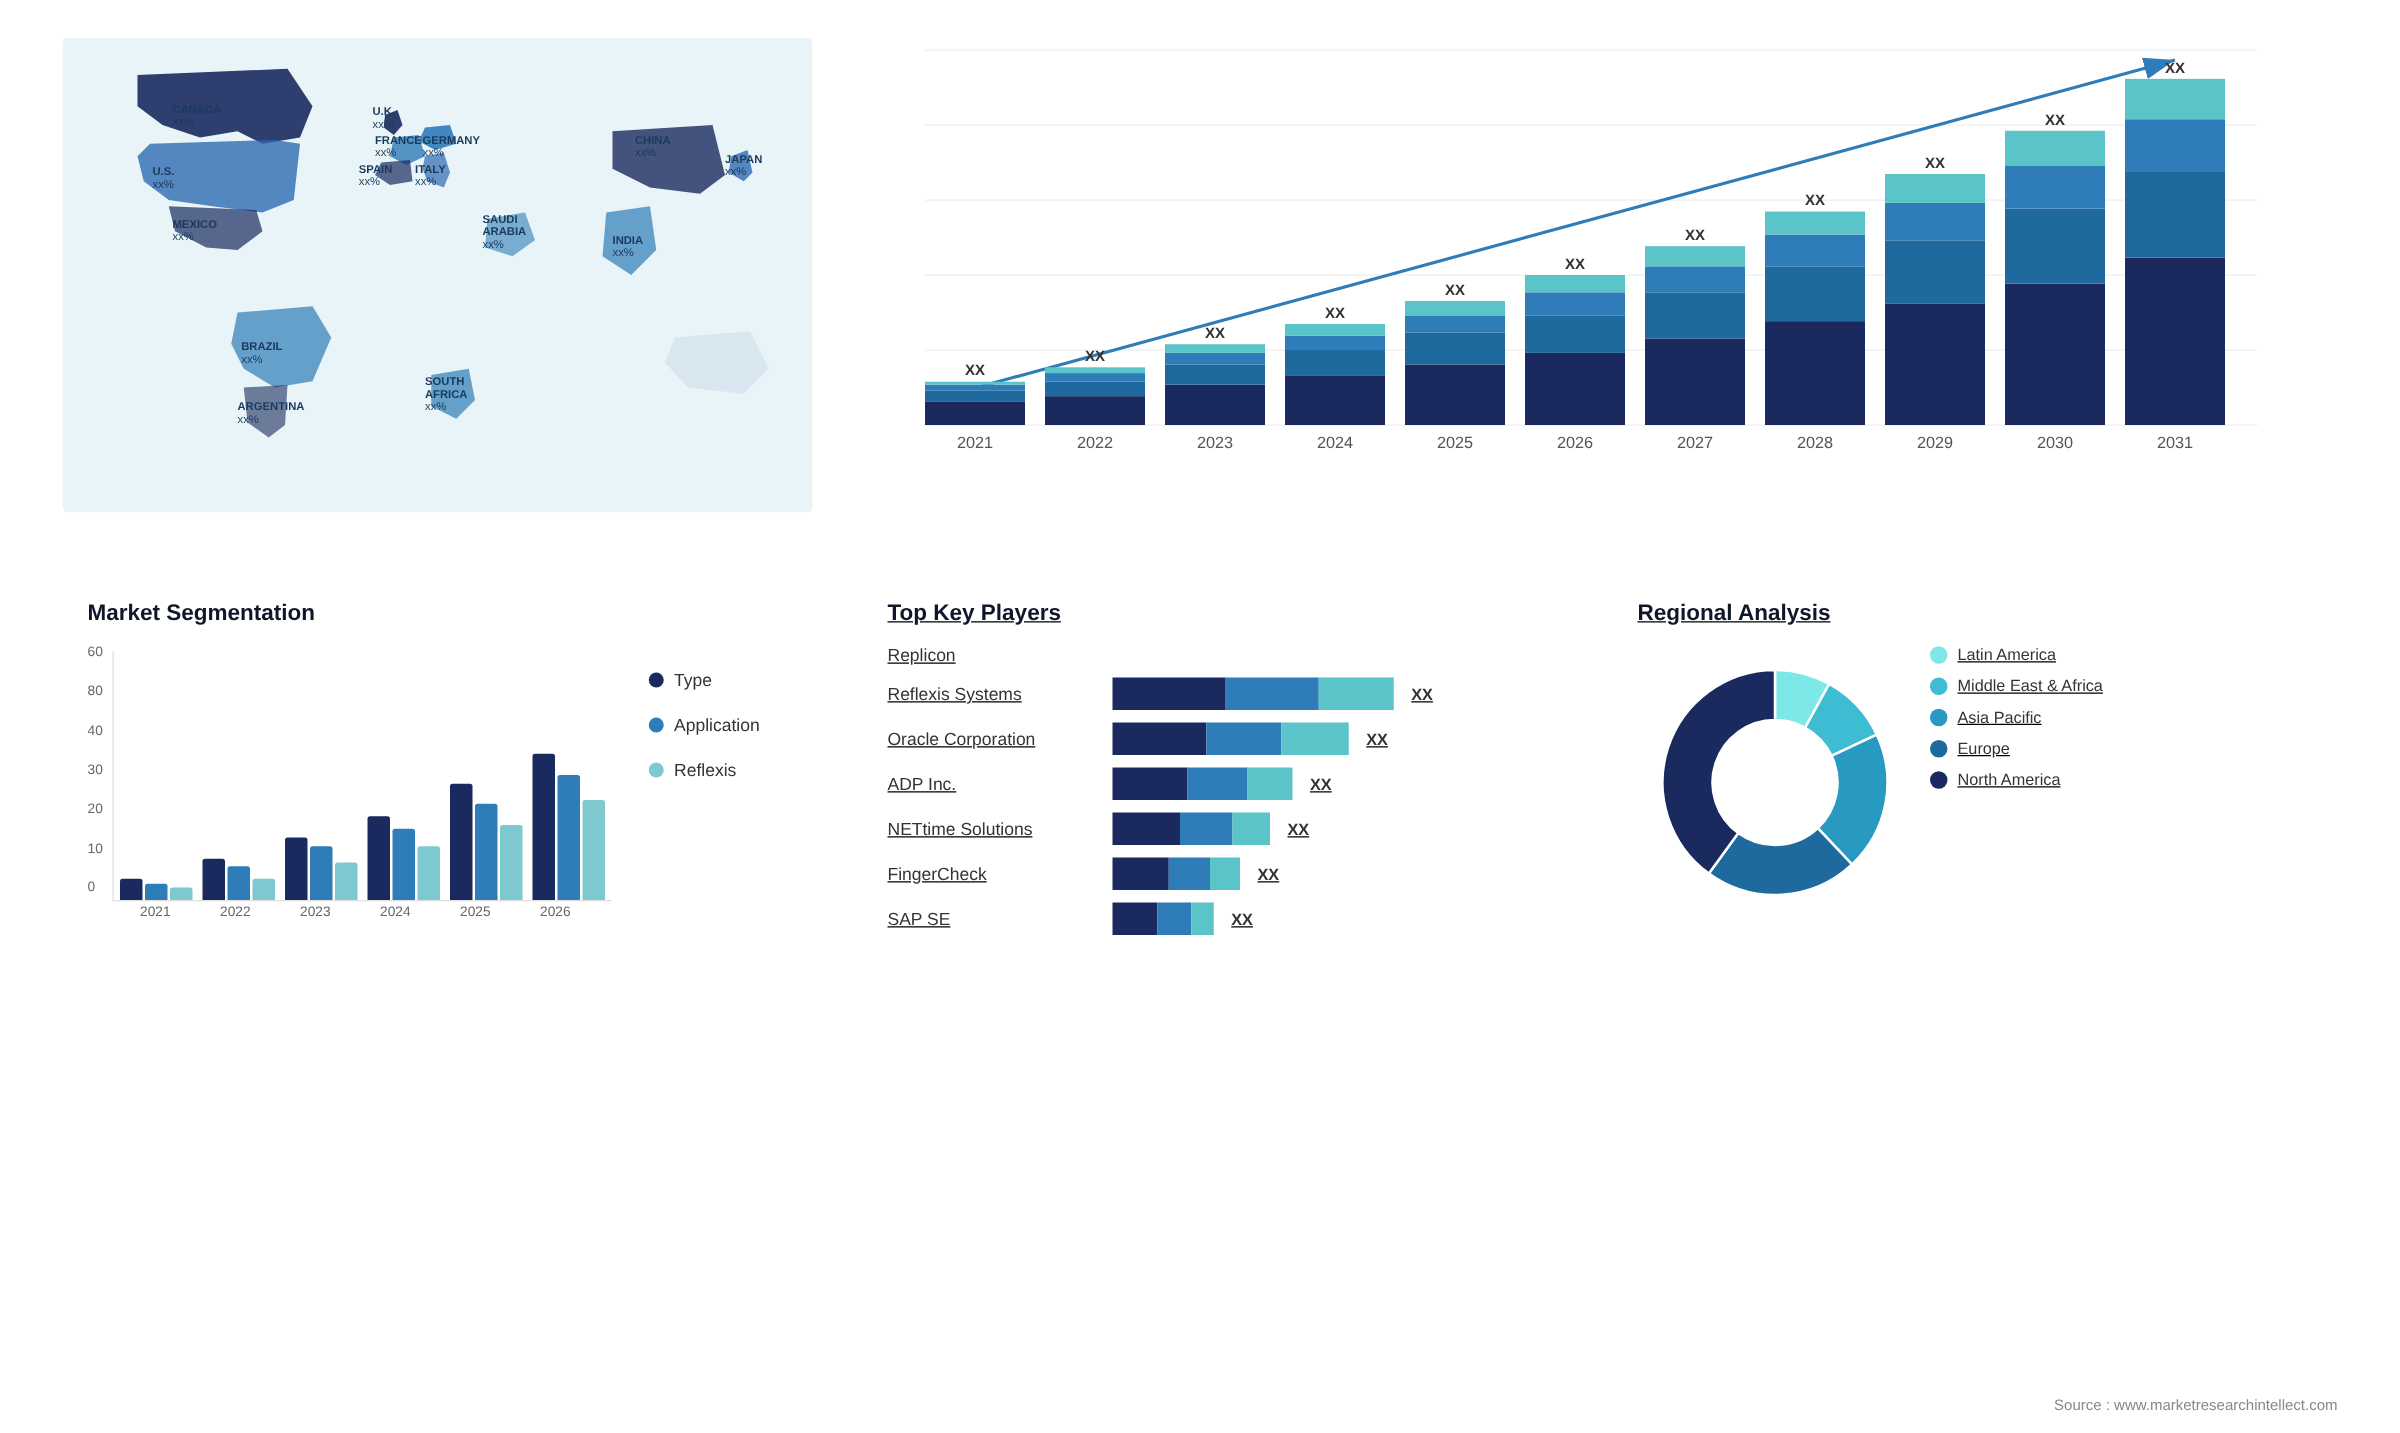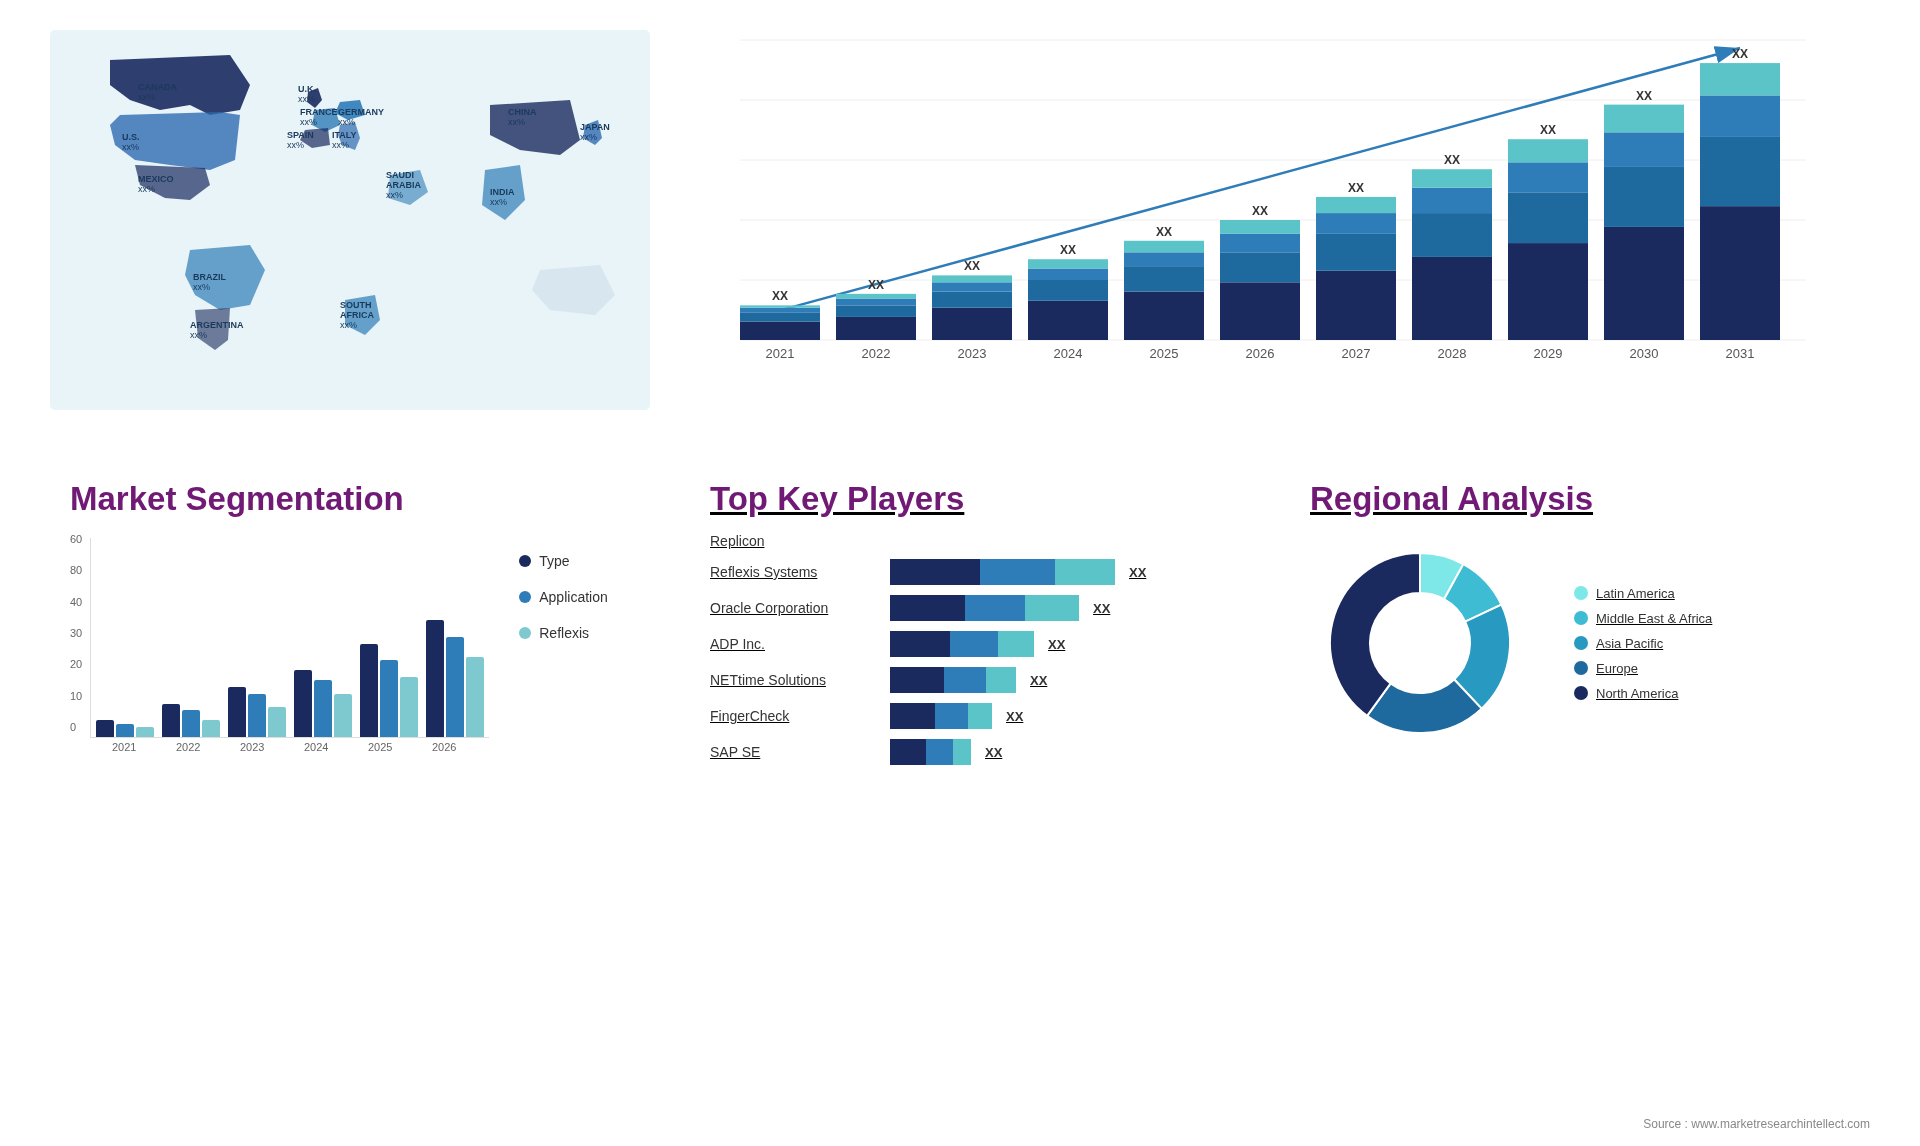--- a/index.html
+++ b/index.html
@@ -97,23 +97,23 @@
       gap: 20px;
       text-decoration: underline;
     }
 
     
     .segmentation-section {
       padding: 10px 20px;
     }
 
     .section-title {
-      font-size: 33px;
+      font-size: 18px;
       font-weight: bold;
-      color: #701a75;
+      color: #0f172a;
       margin-bottom: 15px;
     }
 
     .seg-y-axis {
       display: flex;
       flex-direction: column;
       justify-content: space-between;
       height: 220px;
       font-size: 11px;
       color: #666;
@@ -223,22 +223,22 @@
       align-self: center;
     }
 
     
     .regional-section {
       padding: 10px 20px;
     }
 
     .donut-container {
       display: flex;
-      align-items: center;
-      gap: 44px;
+      align-items: flex-start;
+      gap: 14px;
     }
 
     .regional-legend {
       display: flex;
       flex-direction: column;
       gap: 10px;
     }
 
     .regional-legend-item {
       display: flex;

